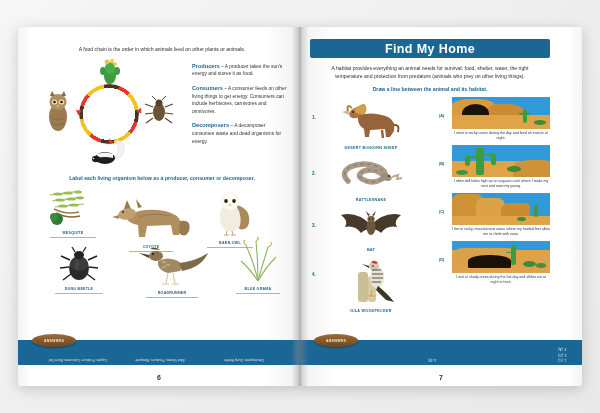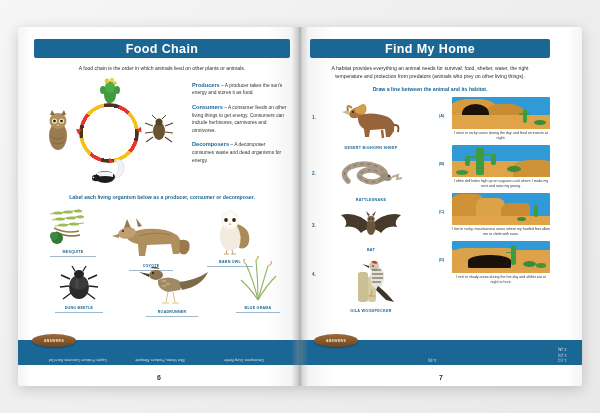--- a/index.html
+++ b/index.html
@@ -293,23 +293,20 @@
   .bush { position:absolute; background:#4f9b45; border-radius:50%; }
 </style>
 </head>
 <body>
 
 <div id="book">
 
   <div class="page page-left">
     <div class="page-inner">
 
-      <div class="title-bar">
-        <span>Food Chain</span>
-      </div>
 
       <div class="intro">A food chain is the order in which animals feed on other plants or animals.</div>
 
       <div class="fc-wrap">
 
         <div class="fc-diagram">
           <div class="fc-ring"></div>
           <div class="arrow-head ah-top"></div>
           <div class="arrow-head ah-right"></div>
           <div class="arrow-head ah-bottom"></div>

